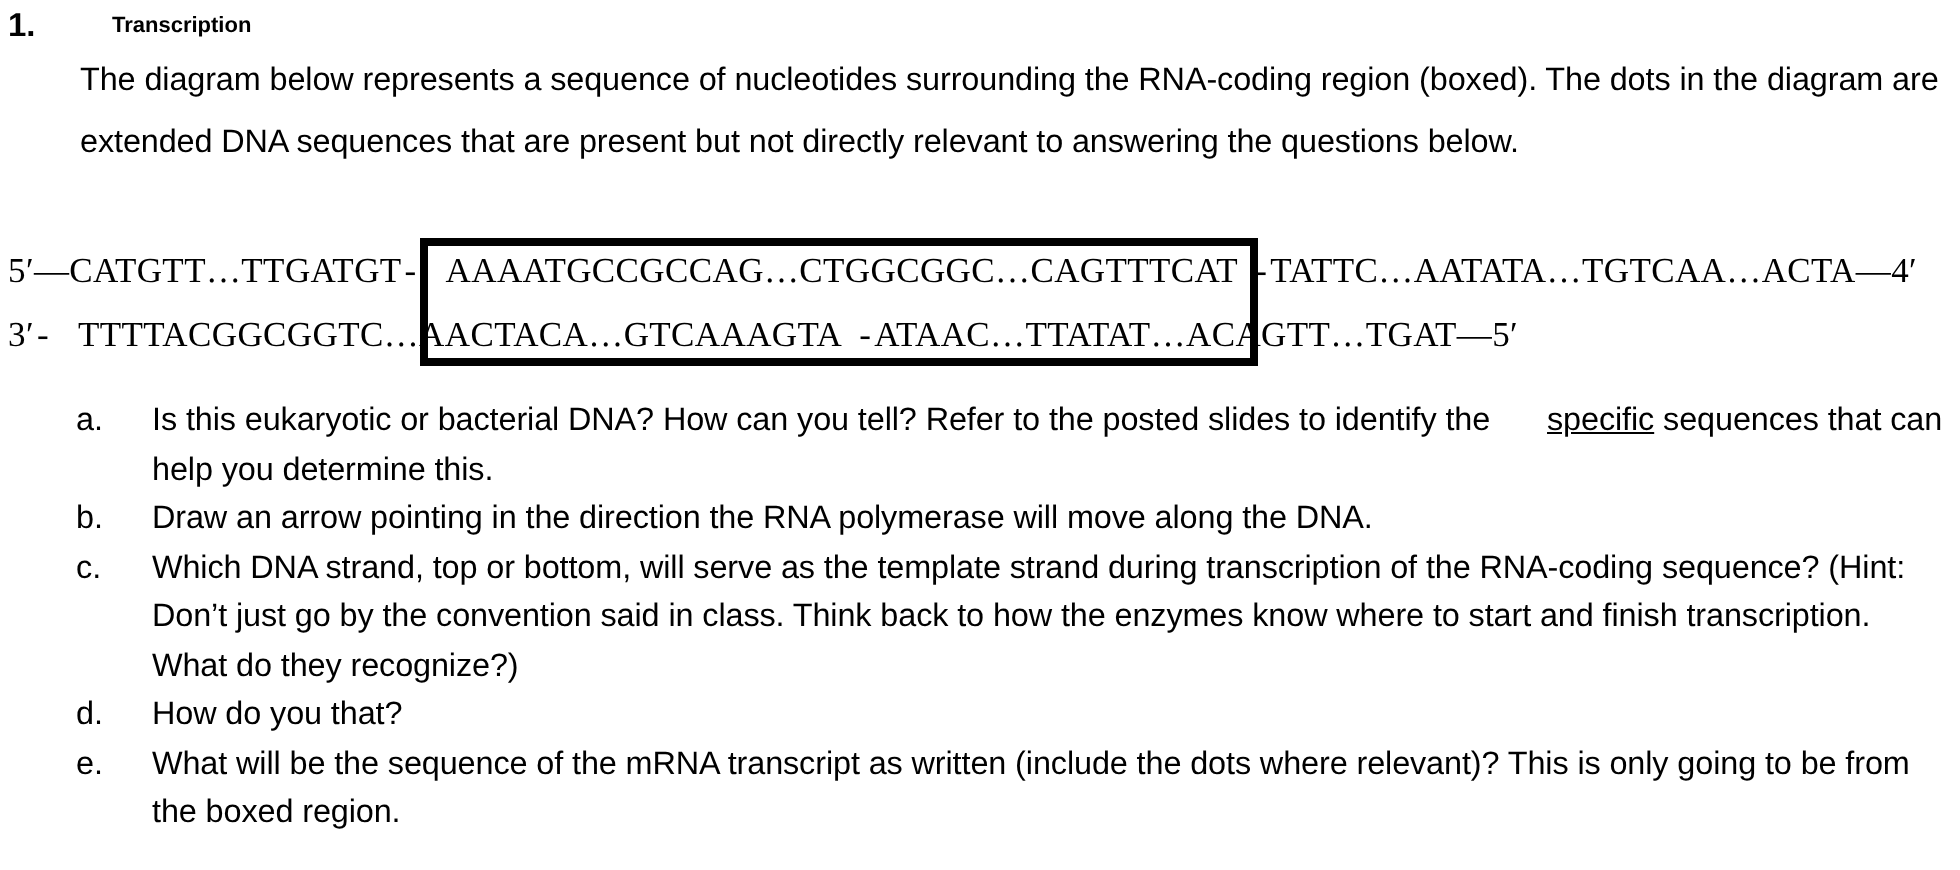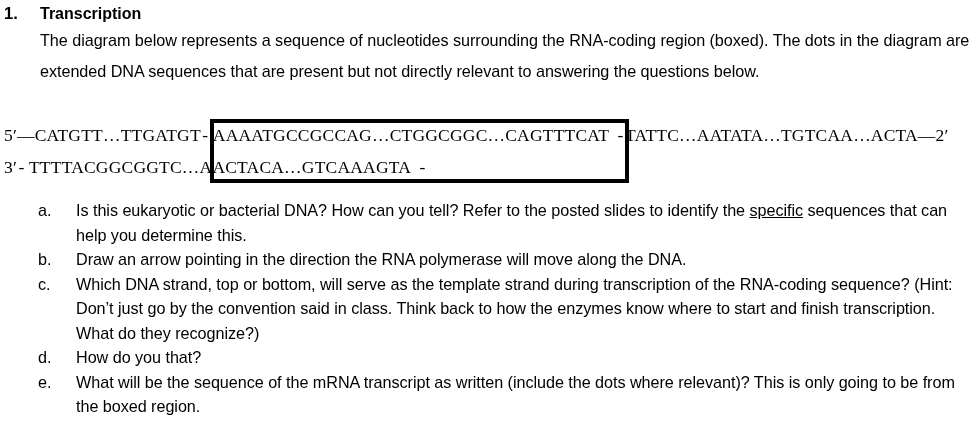--- a/index.html
+++ b/index.html
@@ -40,23 +40,24 @@
     font-weight: bold;
     line-height: 23px;
     padding-left: 4px;
     box-sizing: border-box;
   }
   .q-body {
     flex: 1 1 auto;
     padding-right: 4px;
   }
   .q-title {
-    font-size: 16px;
+    font-size: 11px;
     font-weight: bold;
     line-height: 23px;
+    margin-left: 16px;
   }
   .q-intro {
     font-size: 16.2px;
     line-height: 31px;
     letter-spacing: -0.05px;
   }
 
   
   .dna {
     position: absolute;
@@ -81,21 +82,21 @@
   .dna-row.bot  { top: 36px; }
 
   .seg {
     display: inline-block;
     white-space: pre;
   }
   .seg.flank-left {
     padding-left: 4px;
   }
   .seg.boxed {
-    padding-left: 3px;
+    padding-left: 13px;
     padding-right: 7px;
   }
   .tick {
     display: inline-block;
     width: 9px;
     text-align: center;
     position: relative;
     z-index: 3;
   }
 
@@ -131,21 +132,21 @@
     font-size: 16.2px;
     line-height: 24.5px;
   }
   .sub-text {
     flex: 1 1 auto;
     font-size: 16.2px;
     line-height: 24.5px;
     padding-right: 6px;
     letter-spacing: -0.05px;
   }
-  .u { text-decoration: underline; }
+  .u { text-decoration: underline; margin-left: 24px; }
 </style>
 </head>
 <body>
 
 <div class="page">
 
   <div class="q-block">
     <div class="q-row">
       <div class="q-num">1.</div>
       <div class="q-body">
@@ -158,28 +159,29 @@
   <div class="dna">
 
     <div class="box-outline" style="left: 209.797px; width: 419.266px; top: 3px; height: 64px;"></div>
 
     <div class="dna-row top">
       <span class="seg flank-left">5′</span>
       <span class="seg">—CATGTT…TTGATGT</span>
       <span class="tick">-</span>
       <span class="seg boxed">AAAATGCCGCCAG…CTGGCGGC…CAGTTTCAT</span>
       <span class="tick">-</span>
-      <span class="seg">TATTC…AATATA…TGTCAA…ACTA—2′</span>
+      <span class="seg">TATTC…AATATA…TGTCAA…ACTA—4′</span>
     </div>
 
     <div class="dna-row bot">
       <span class="seg flank-left">3′</span>
       <span class="tick">-</span>
       <span class="seg boxed">TTTTACGGCGGTC…AACTACA…GTCAAAGTA</span>
       <span class="tick">-</span>
+      <span class="seg">ATAAC…TTATAT…ACAGTT…TGAT—5′</span>
     </div>
 
   </div>
 
   <div class="sublist">
 
     <div class="sub-row">
       <div class="sub-letter">a.</div>
       <div class="sub-text"><span>Is this eukaryotic or bacterial DNA?  How can you tell?  Refer to the posted slides to identify the </span><span class="u">specific</span><span> sequences that can help you determine this.</span></div>
     </div>

